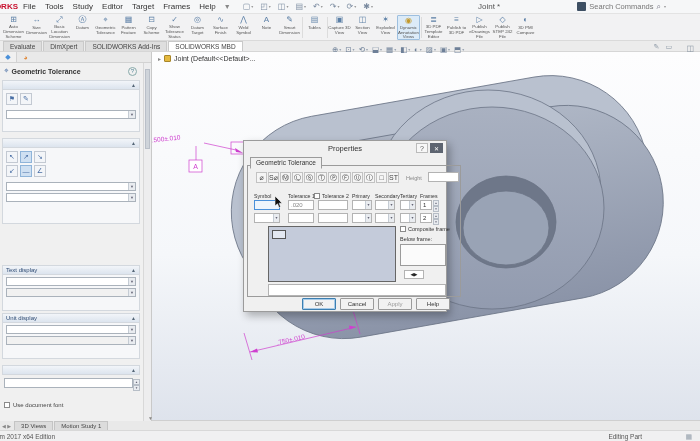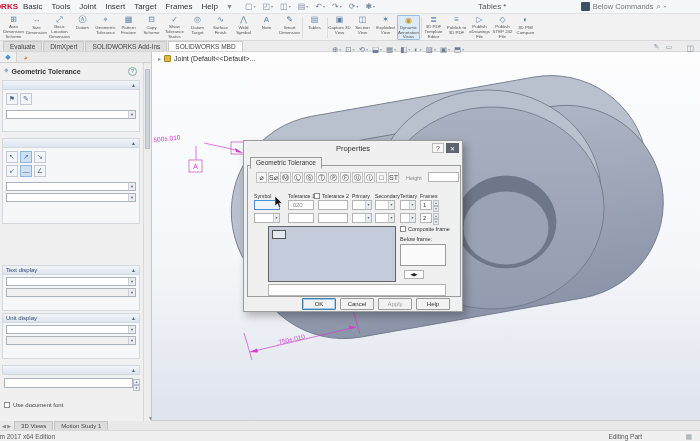--- a/index.html
+++ b/index.html
@@ -72,21 +72,21 @@
   .combo.disabled .val{margin-left:auto}
   .spin-row{position:absolute;left:4px;right:18px;height:10px;background:#fff;border:1px solid #aab2bb}
   .spin-btns{position:absolute;right:-8px;top:0;width:7px;height:10px;display:flex;flex-direction:column}
   .spin-btns div{flex:1;border:1px solid #b7bec7;background:#e9ecf0;font-size:3px;color:#667;display:flex;align-items:center;justify-content:center}
   .fontrow{position:absolute;left:4px;display:flex;align-items:center;gap:3px;font-size:6px;color:#444}
   .cb{width:6px;height:6px;border:1px solid #8a8a8a;background:#fff;display:inline-block;flex:none}
   .pscroll{position:absolute;right:0;top:11px;bottom:0;width:8px;background:#ededee;border-left:1px solid #d8d8d8}
   .pscroll .thumb{margin:6px 1px 0 1px;height:80px;background:#cfd4da;border:1px solid #b9bfc8}
 
   
-  .dialog{position:absolute;left:243px;top:140px;width:220px;height:172px;background:#f0f0f0;border:1px solid #9b9b9b;box-shadow:3px 4px 8px rgba(0,0,0,.28);z-index:10;font-size:6px;color:#333}
+  .dialog{position:absolute;left:243px;top:140px;width:204px;height:172px;background:#f0f0f0;border:1px solid #9b9b9b;box-shadow:3px 4px 8px rgba(0,0,0,.28);z-index:10;font-size:6px;color:#333}
   .dlg-title{height:14px;display:flex;align-items:center;justify-content:center;font-size:7.5px;color:#333;position:relative}
   .dlg-help{position:absolute;right:18px;top:2px;width:12px;height:10px;border:1px solid #bbb;background:#f7f7f7;display:flex;align-items:center;justify-content:center;font-size:7px;color:#555}
   .dlg-close{position:absolute;right:3px;top:2px;width:13px;height:10px;background:#5d6470;display:flex;align-items:center;justify-content:center;font-size:6px;color:#fff}
   .dlg-tab{position:absolute;left:6px;top:16px;padding:1px 5px 2px 5px;background:#f0f0f0;border:1px solid #9b9b9b;border-bottom:1px solid #f0f0f0;font-size:6.5px;z-index:2}
   .dlg-box{position:absolute;left:3px;top:24px;width:214px;height:132px;border:1px solid #9b9b9b}
   .symrow{position:absolute;left:8px;top:6px;display:flex;gap:1px}
   .sbtn{width:11px;height:11px;border:1px solid #c2c2c2;background:#f5f5f5;display:flex;align-items:center;justify-content:center;font-size:7px;color:#444}
   .hgt-label{position:absolute;left:158px;top:9px;color:#888;font-size:5.5px}
   .hgt-input{position:absolute;left:180px;top:6px;width:31px;height:10px;background:#fff;border:1px solid #b3b3b3}
   .hdr{position:absolute;top:27px;font-size:5.2px;color:#333}
@@ -117,24 +117,24 @@
   .status-right{position:absolute;right:58px;top:2px}
   .status-icon{position:absolute;right:8px;top:2px;color:#98a2ae;font-size:7px}
 </style>
 </head>
 <body>
 
 <div class="titlebar">
   <div class="logo">SOLIDWORKS</div>
   <div class="menus">
 
-  <span>Basic</span>
+  <span>File</span>
       <span>Tools</span>
-      <span>Joint</span>
-      <span>Insert</span>
+      <span>Study</span>
+      <span>Editor</span>
       <span>Target</span>
       <span>Frames</span>
       <span>Help</span>
     </div>
   <span class="pin">▼</span>
   <div class="qat">
 
   <span>
         <i style="font-style:normal">▢</i>
         <i class="caret" style="font-style:normal">▾</i>
@@ -161,24 +161,24 @@
       </span>
       <span>
         <i style="font-style:normal">⟳</i>
         <i class="caret" style="font-style:normal">▾</i>
       </span>
       <span>
         <i style="font-style:normal">✱</i>
         <i class="caret" style="font-style:normal">▾</i>
       </span>
     </div>
-  <div class="doc-title">Tables *</div>
+  <div class="doc-title">Joint *</div>
   <div class="search">
     <span class="sq"></span>
-    <span>Below Commands</span>
+    <span>Search Commands</span>
     <span class="mag">⌕</span>
     <span class="caret">▾</span>
   </div>
 </div>
 
 <div class="ribbon">
 
     <div class="rbtn">
       <span class="ricon">⊞</span>
       <span class="rlabel">Auto Dimension Scheme</span>

